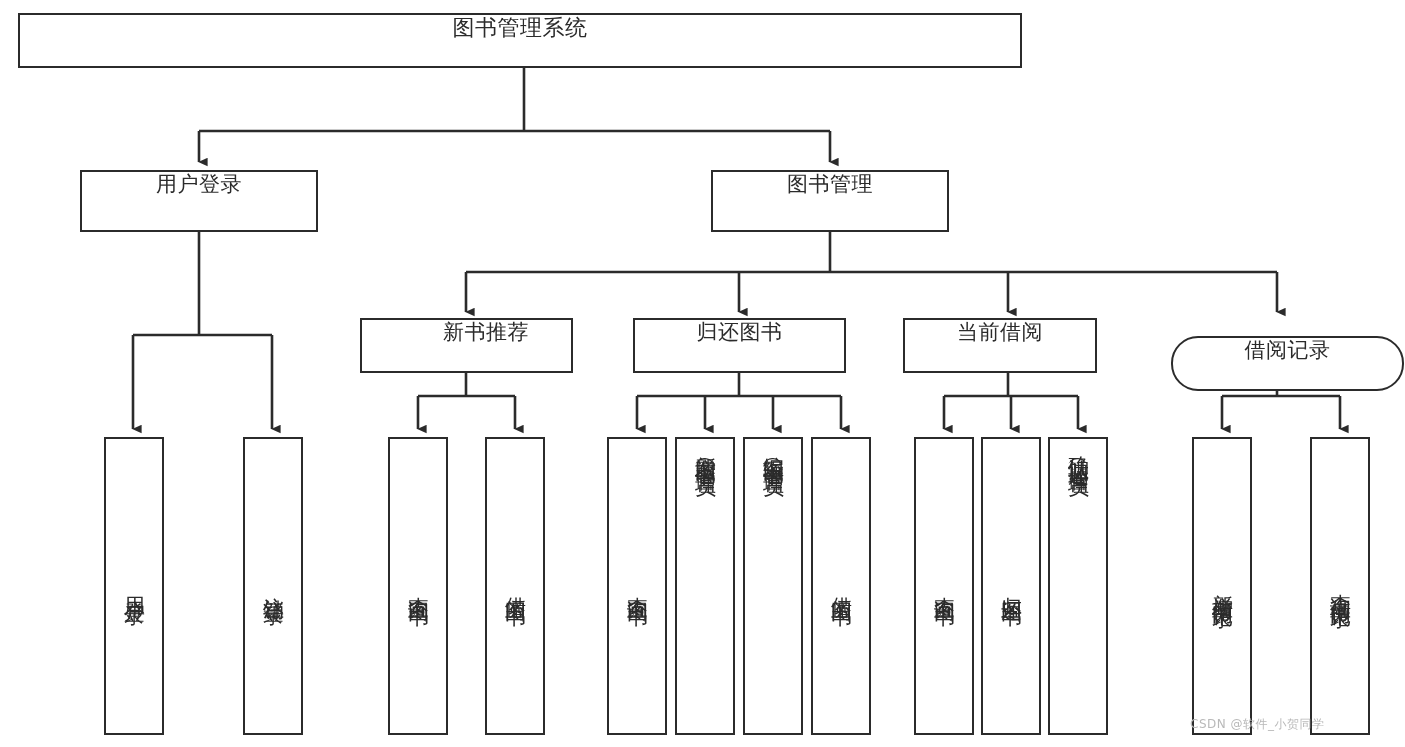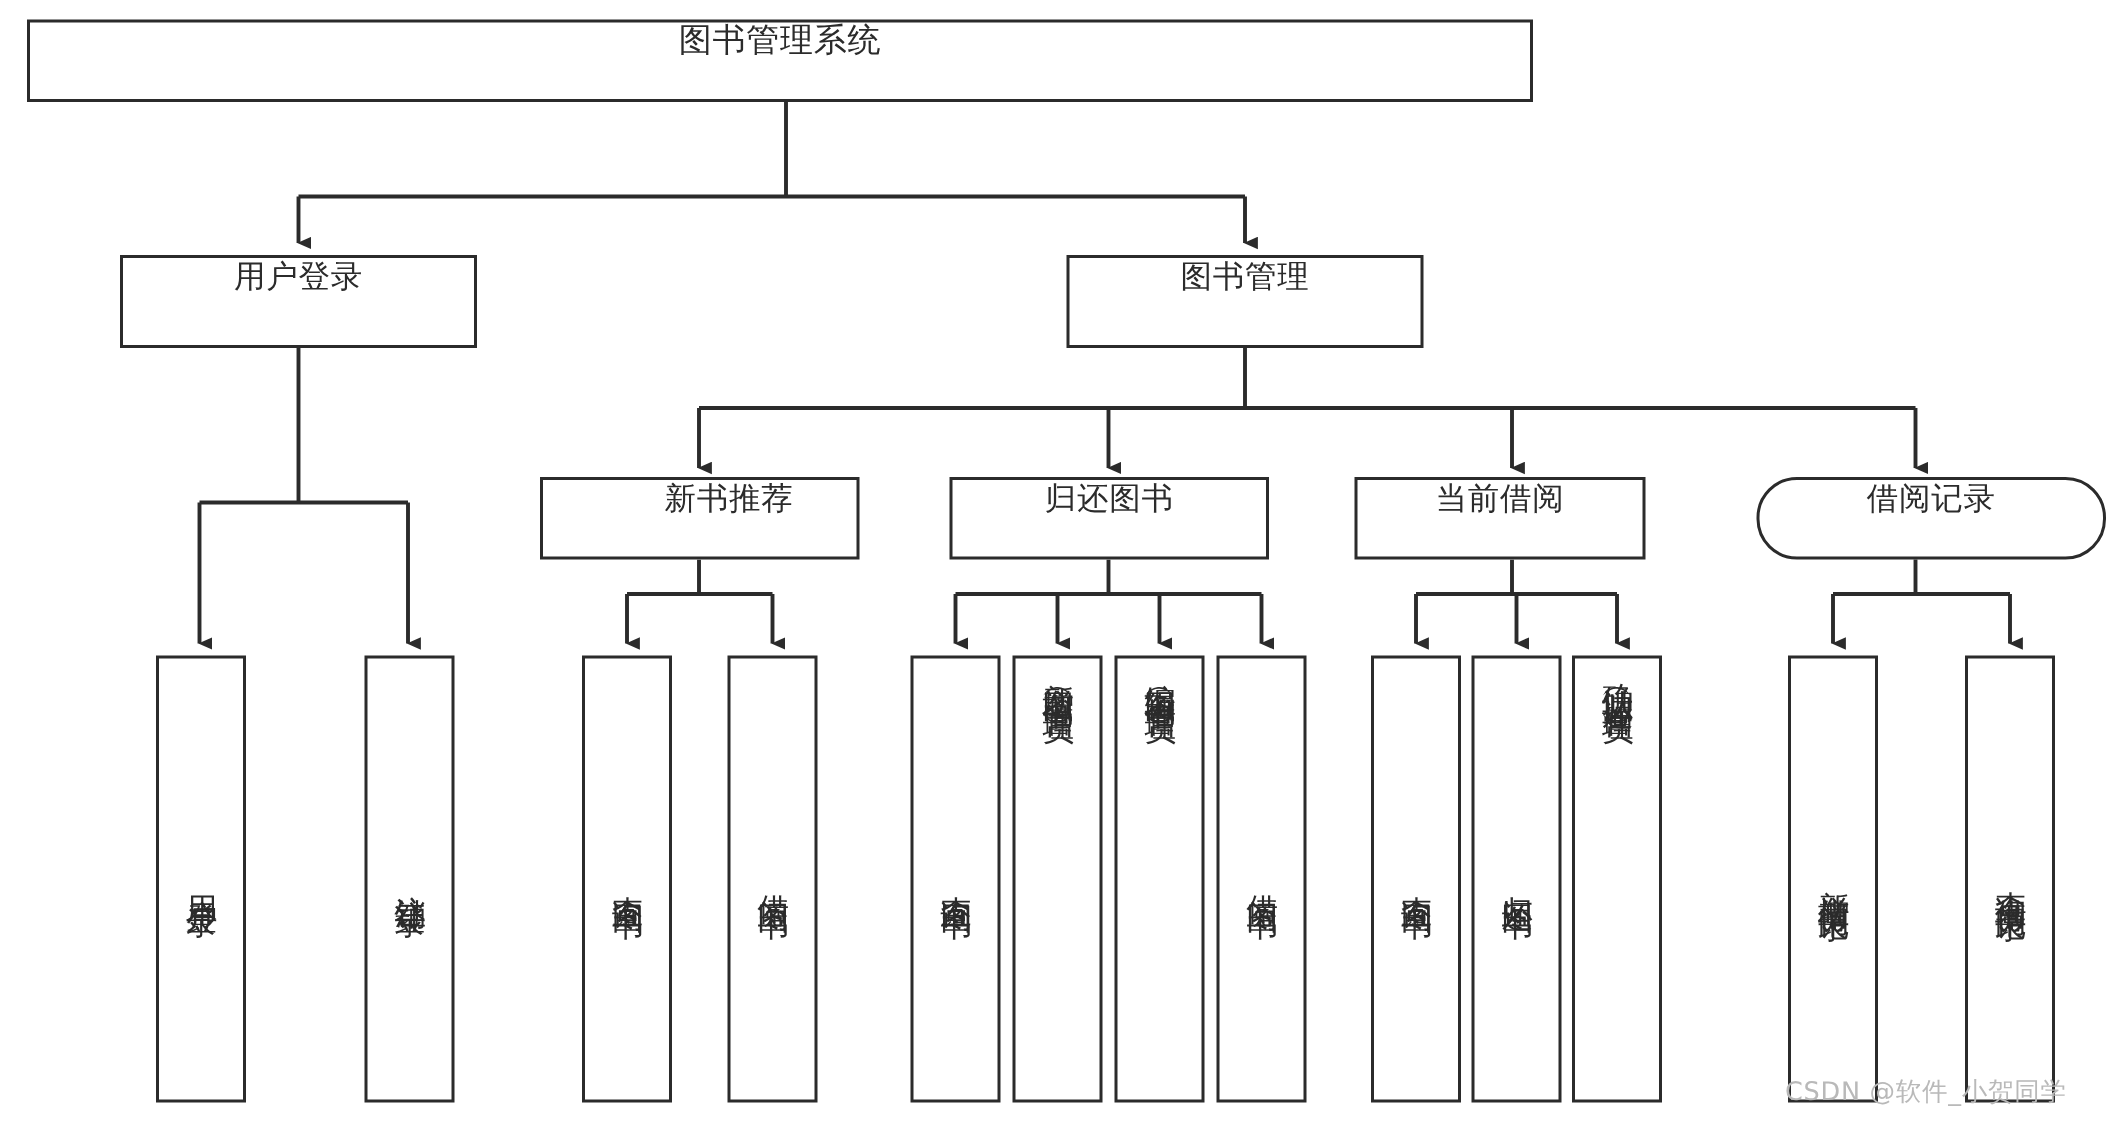--- a/index.html
+++ b/index.html
@@ -60,21 +60,21 @@
     letter-spacing: 3px;
     margin: 0 auto;
     line-height: 1;
   }
   .node.vertical.centered {
     align-items: center;
   }
   .watermark {
     position: absolute;
     color: #b9b9b9;
-    font-size: 17px;
+    font-size: 12px;
     letter-spacing: 0.5px;
     white-space: nowrap;
     font-family: "DejaVu Sans", "Liberation Sans", sans-serif;
   }
 </style>
 </head>
 <body>
 
 <div id="diagram-root">
 
@@ -142,21 +142,21 @@
 
   <div class="node horizontal" style="left:360px; top:318px; width:213px; height:55px;padding-left:39px;">
     <span class="node-label">新书推荐</span>
   </div>
   <div class="node horizontal" style="left:633px; top:318px; width:213px; height:55px;">
     <span class="node-label">归还图书</span>
   </div>
   <div class="node horizontal" style="left:903px; top:318px; width:194px; height:55px;">
     <span class="node-label">当前借阅</span>
   </div>
-  <div class="node horizontal" style="left:1171px; top:318px; width:233px; height:55px;border-radius:27px;">
+  <div class="node horizontal" style="left:1171px; top:336px; width:233px; height:55px;border-radius:27px;">
     <span class="node-label">借阅记录</span>
   </div>
 
   <div class="node vertical centered" style="left:104px; top:437px; width:60px; height:298px;">
     <span class="node-label">用户登录</span>
   </div>
   <div class="node vertical centered" style="left:243px; top:437px; width:60px; height:298px;">
     <span class="node-label">注销登录</span>
   </div>
 

